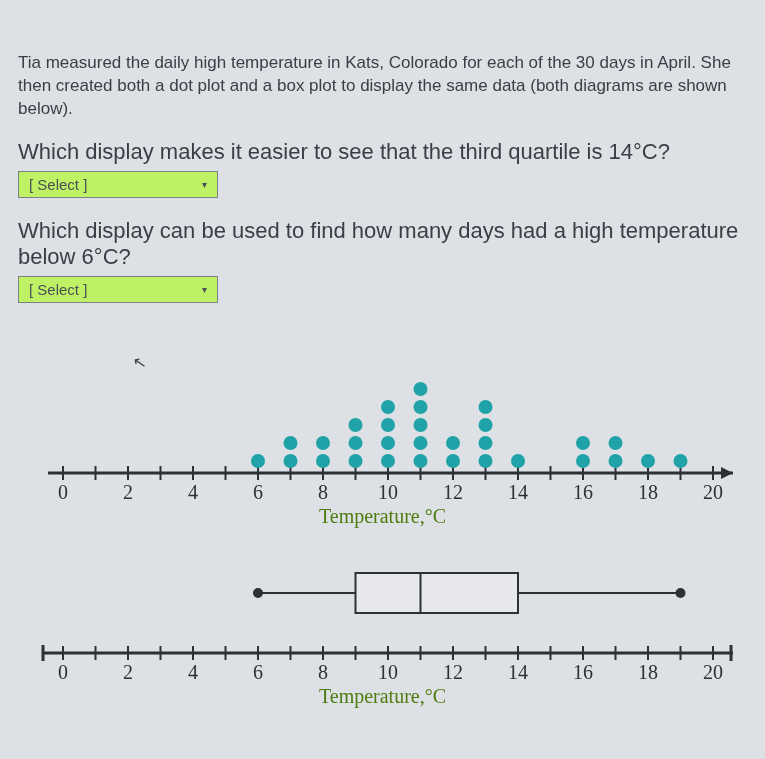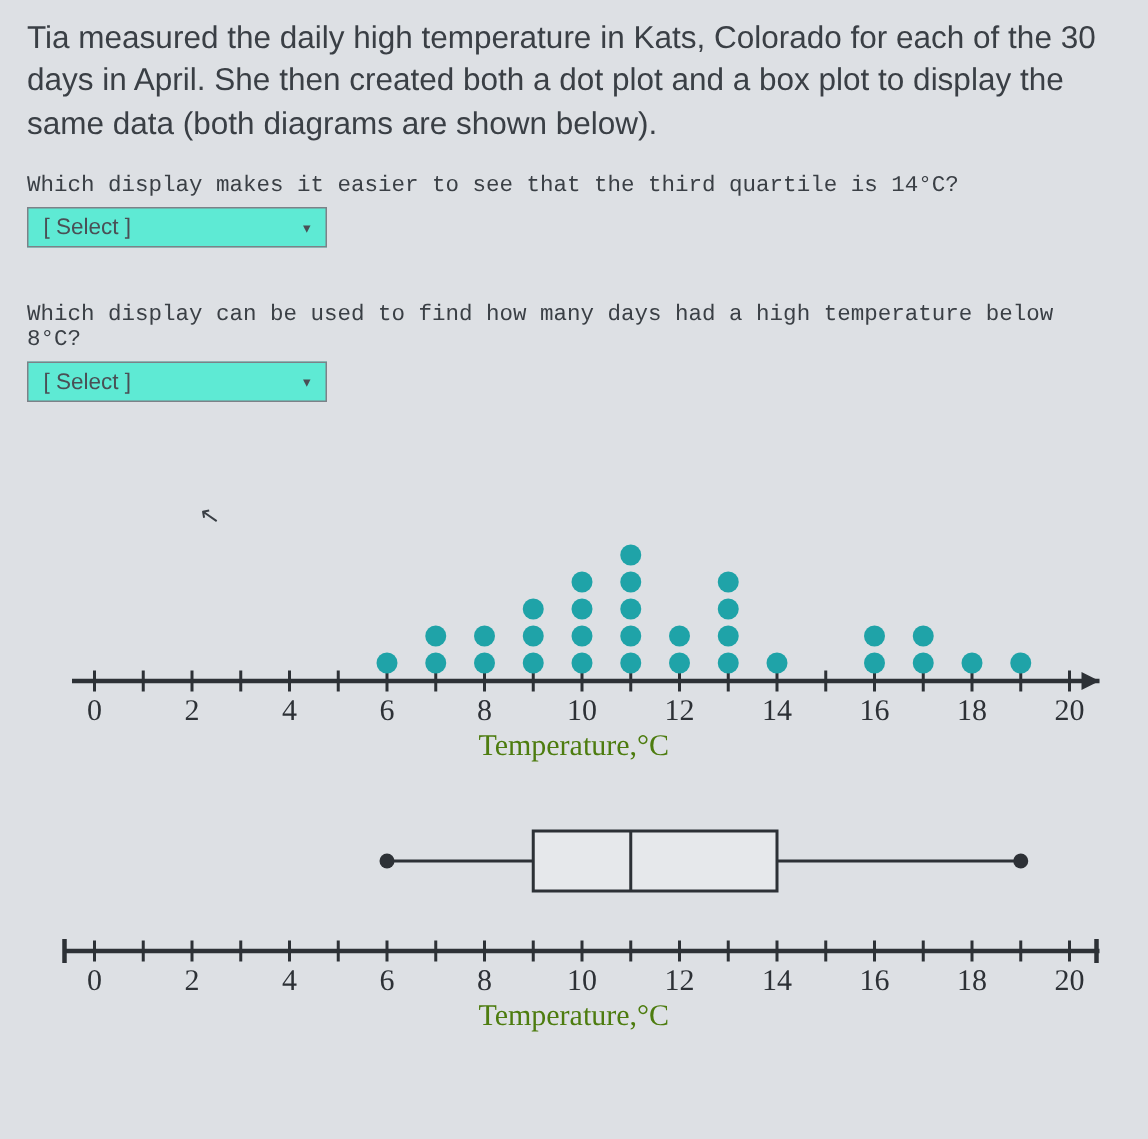--- a/index.html
+++ b/index.html
@@ -6,29 +6,29 @@
     body {
       font-family: Arial, sans-serif;
       background: #dde0e4;
       width: 765px;
       height: 759px;
       padding: 12px 18px;
       color: #3a3f45;
       position: relative;
       overflow: hidden;
     }
-    .intro { font-size: 21px; line-height: 1.35; margin-bottom: 18px; }
-    .question { font-size: 15px; margin-bottom: 6px; font-family: Liberation Mono, monospace; }
+    .intro { font-size: 17px; line-height: 1.35; margin-bottom: 18px; margin-top: 40px; }
+    .question { font-size: 22px; margin-bottom: 6px; }
     .select-wrap {
       display: inline-flex;
       align-items: center;
       border: 1px solid #7d8188;
-      background: #5eead4;
+      background: #bef264;
       padding: 4px 10px;
-      margin-bottom: 36px;
+      margin-bottom: 20px;
       font-size: 15px;
       color: #4a4f55;
       cursor: pointer;
       min-width: 200px;
       justify-content: space-between;
     }
     .select-wrap .caret {
       font-size: 10px;
       margin-left: 40px;
     }
@@ -67,21 +67,21 @@
 
 
 <p class="intro">Tia measured the daily high temperature in Kats, Colorado for each of the 30 days in April. She then created both a dot plot and a box plot to display the same data (both diagrams are shown below).</p>
 
 <p class="question">Which display makes it easier to see that the third quartile is 14°C?</p>
 <div class="select-wrap">
   <span>[ Select ]</span>
   <span class="caret">▾</span>
 </div>
 
-<p class="question">Which display can be used to find how many days had a high temperature below 8°C?</p>
+<p class="question">Which display can be used to find how many days had a high temperature below 6°C?</p>
 <div class="select-wrap">
   <span>[ Select ]</span>
   <span class="caret">▾</span>
 </div>
 
 <div class="chart-area">
   <div class="dotplot">
     <span class="cursor-icon" style="left:110px;top:20px;">↖</span>
     <svg id="dotplot-svg" width="720" height="170">
         <line x1="25" x2="710" y1="140" y2="140" stroke="#2d3136" stroke-width="3"></line>

